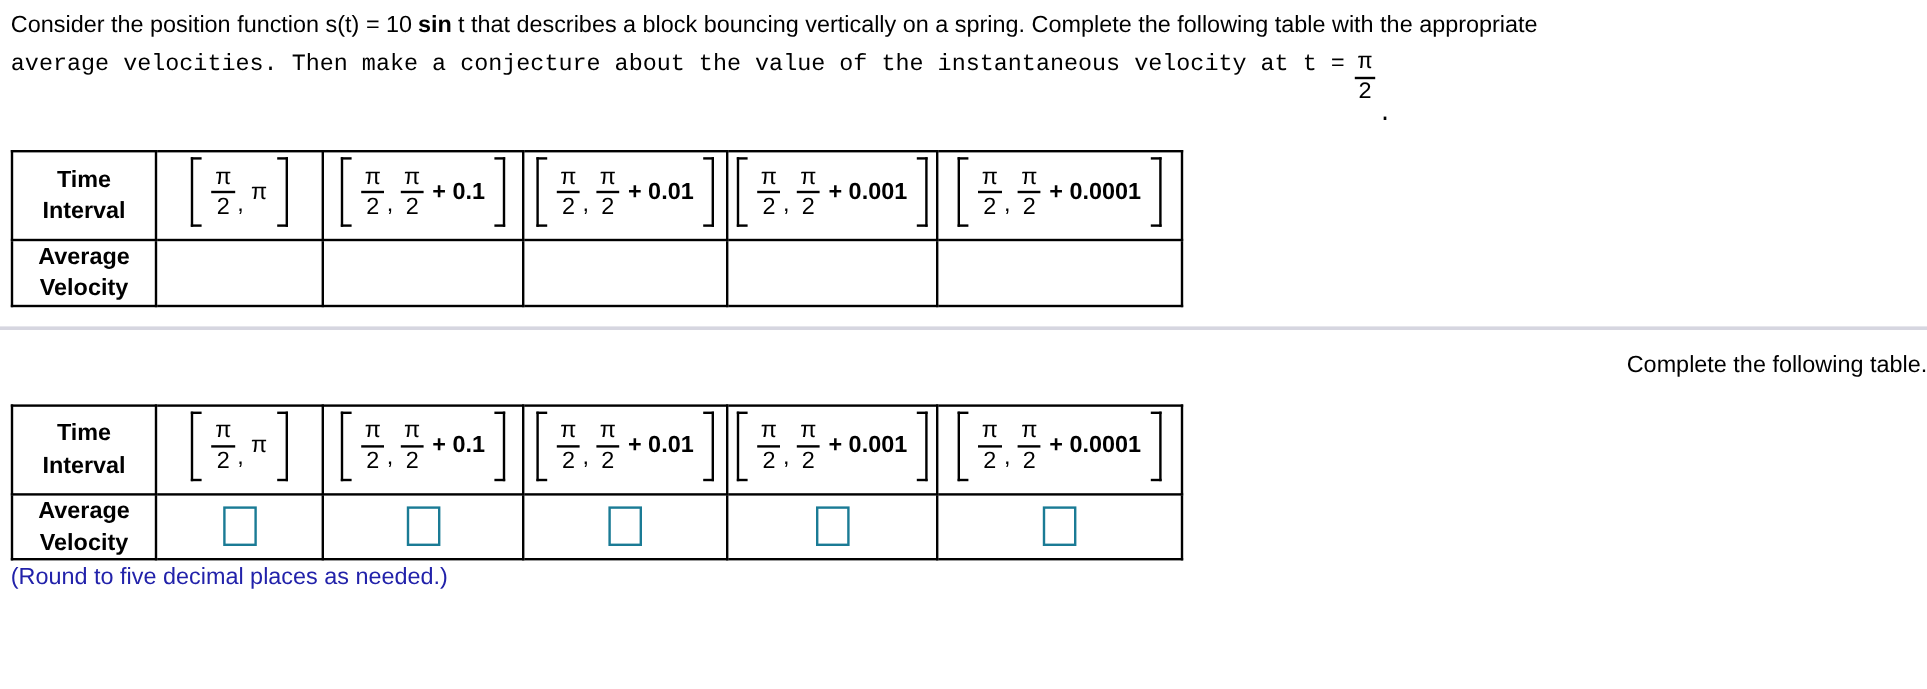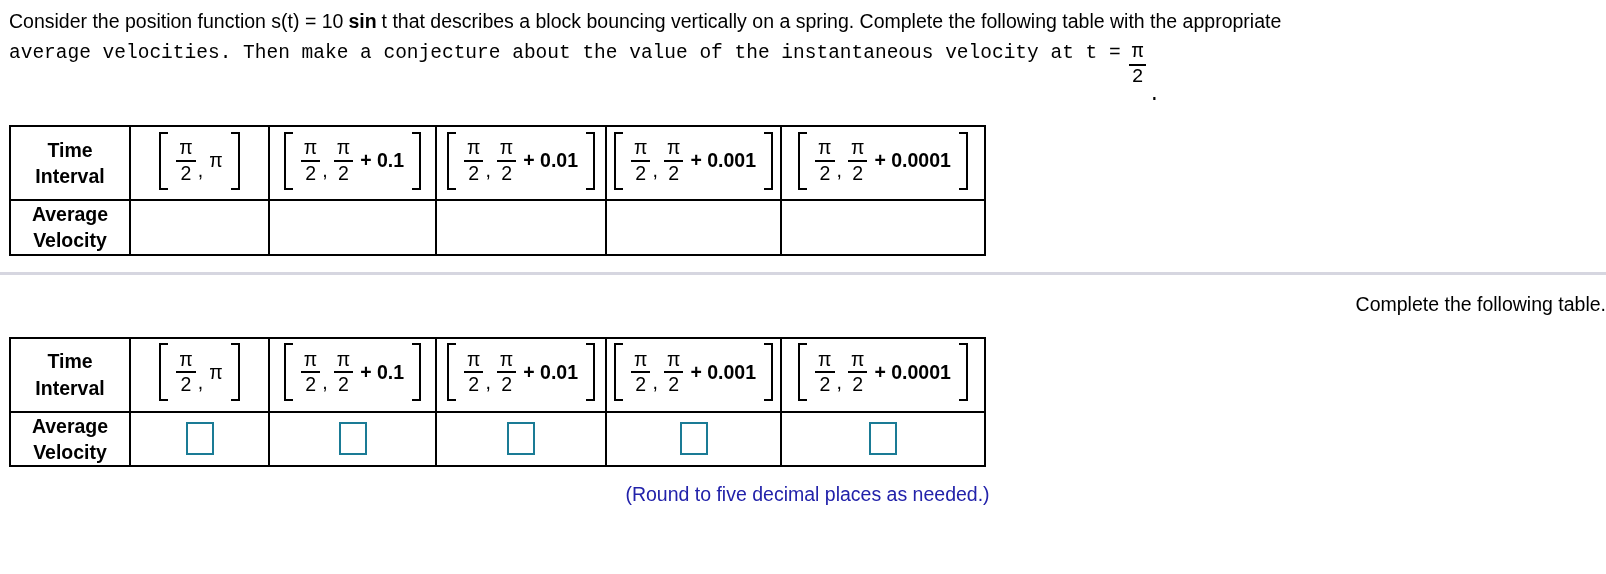--- a/index.html
+++ b/index.html
@@ -97,23 +97,22 @@
     display: inline-block;
     width: 28px;
     height: 33px;
     border: 2.5px solid #1a7b95;
     background: #ffffff;
     vertical-align: middle;
   }
 
   
   .round-note {
-    margin-top: 16px;
+    margin-top: 3px;
     color: #2222aa;
-    text-align: center;
   }
 </style>
 </head>
 <body>
 
 <div class="page">
 
   <div class="line1"><span>Consider the position function s(t) = 10</span><span class="bold-word">sin</span><span>t that describes a block bouncing vertically on a spring. Complete the following table with the appropriate</span></div>
 
   <div class="line2">

